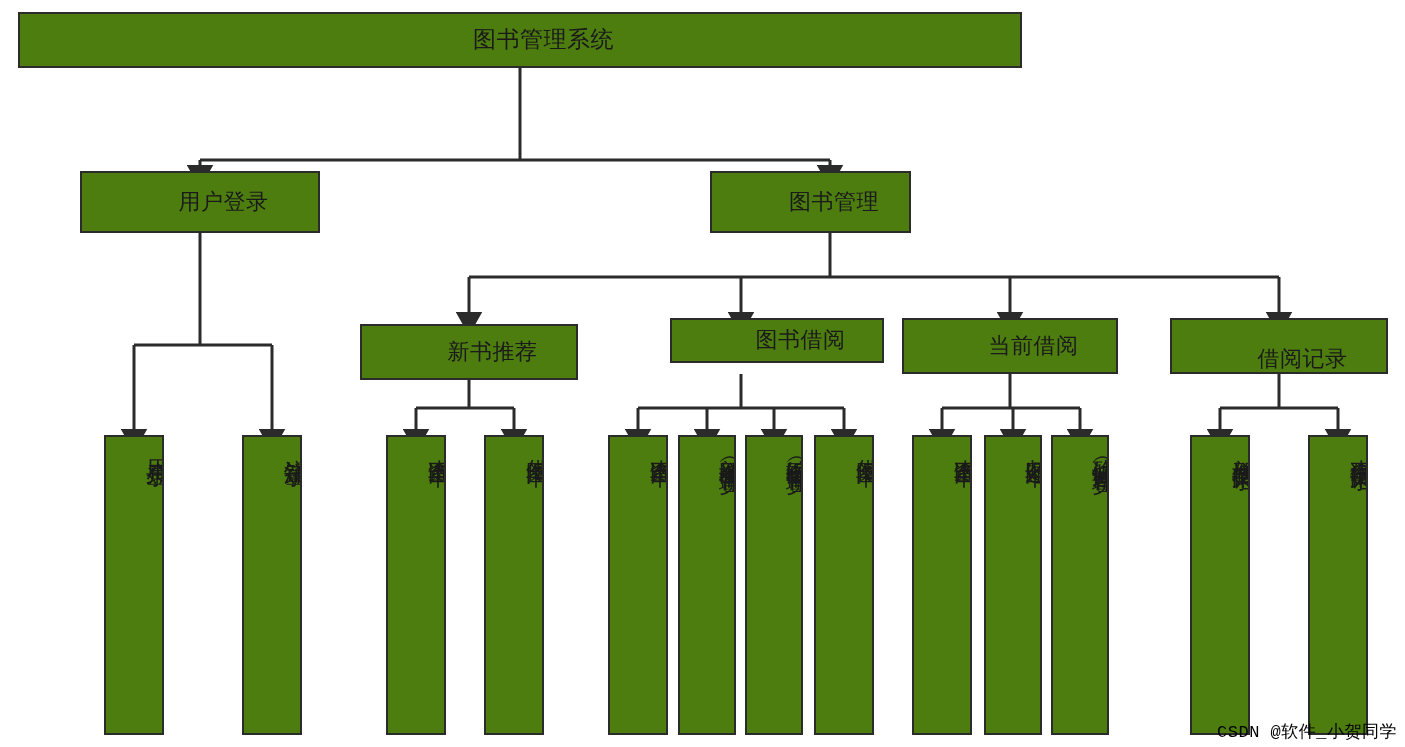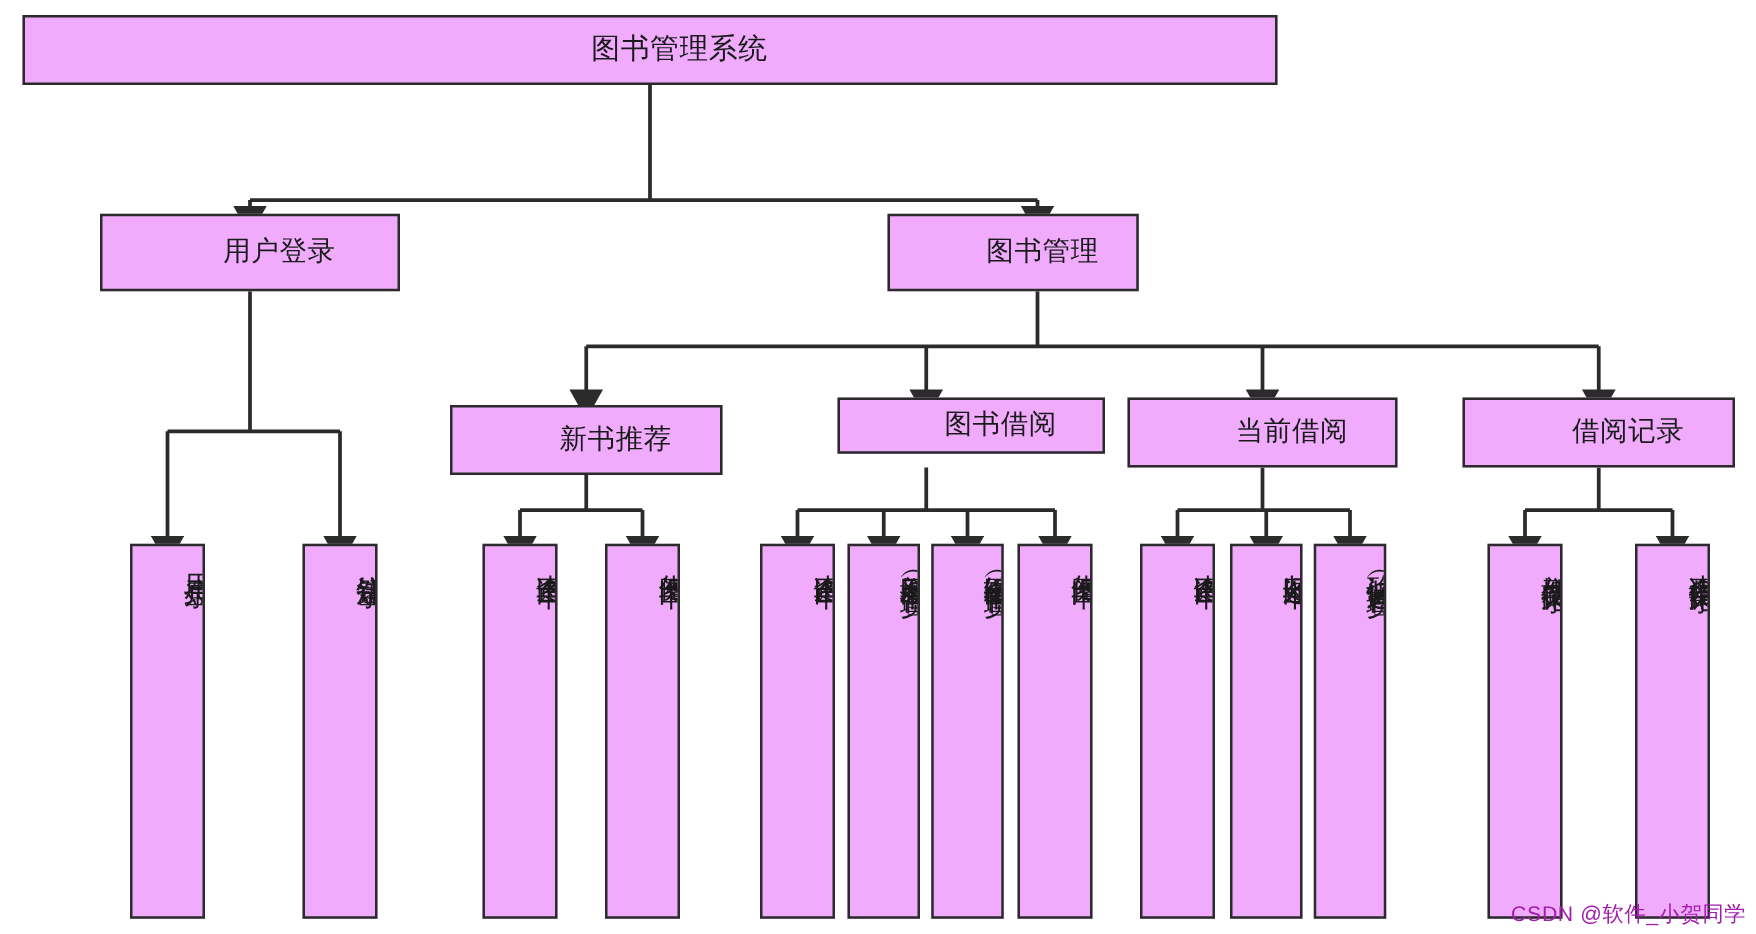--- a/index.html
+++ b/index.html
@@ -23,21 +23,21 @@
     position: absolute;
     left: 0;
     top: 0;
     width: 1405px;
     height: 747px;
     pointer-events: none;
   }
   .node {
     position: absolute;
     box-sizing: border-box;
-    background: #f0abfc;
+    background: #4d7c0f;
     border: 2.5px solid #2b2b2b;
     display: flex;
     align-items: center;
     justify-content: center;
     overflow: hidden;
     padding-left: 47px;
   }
   .node .label {
     color: #1a1a1a;
     text-align: center;
@@ -61,22 +61,22 @@
     text-orientation: upright;
     font-size: 23px;
     line-height: 1.0;
     letter-spacing: 2px;
   }
   .watermark {
     position: absolute;
     right: 8px;
     bottom: 4px;
     font-size: 17px;
-    color: #a21caf;
-    font-family: Liberation Sans, sans-serif;
+    color: #000000;
+    font-family: Liberation Mono, monospace;
     white-space: nowrap;
     letter-spacing: 0.5px;
     margin-left: 24px;
   }
 </style>
 </head>
 <body>
 
 <div id="diagram-root">
 
@@ -135,21 +135,21 @@
       </div>
       <div class="node horizontal" style="left: 360px; top: 324px; width: 218px; height: 56px;">
         <span class="label">新书推荐</span>
       </div>
       <div class="node horizontal" style="left: 670px; top: 318px; width: 214px; height: 45px;">
         <span class="label">图书借阅</span>
       </div>
       <div class="node horizontal" style="left: 902px; top: 318px; width: 216px; height: 56px;">
         <span class="label">当前借阅</span>
       </div>
-      <div class="node horizontal" style="left: 1170px; top: 318px; width: 218px; height: 56px;">
+      <div class="node horizontal" style="left: 1170px; top: 318px; width: 218px; height: 56px; align-items: flex-end;">
         <span class="label">借阅记录</span>
       </div>
       <div class="node vertical" style="left: 104px; top: 435px; width: 60px; height: 300px;">
         <span class="label">用户登录</span>
       </div>
       <div class="node vertical" style="left: 242px; top: 435px; width: 60px; height: 300px;">
         <span class="label">注销登录</span>
       </div>
       <div class="node vertical" style="left: 386px; top: 435px; width: 60px; height: 300px;">
         <span class="label">查询图书</span>

